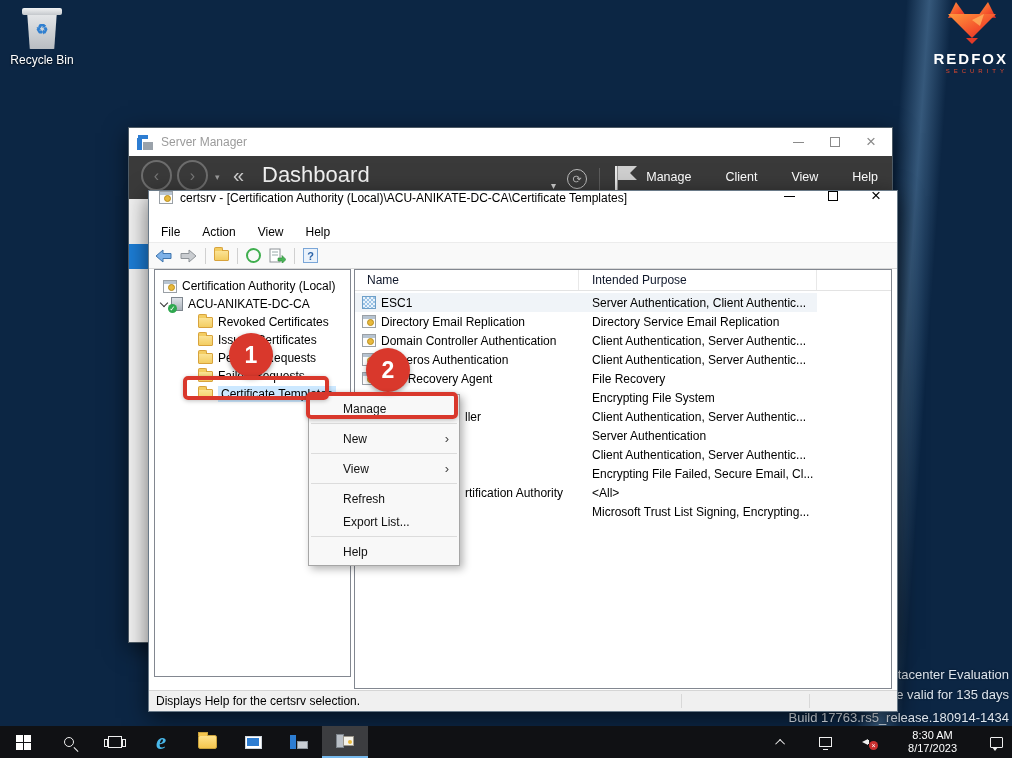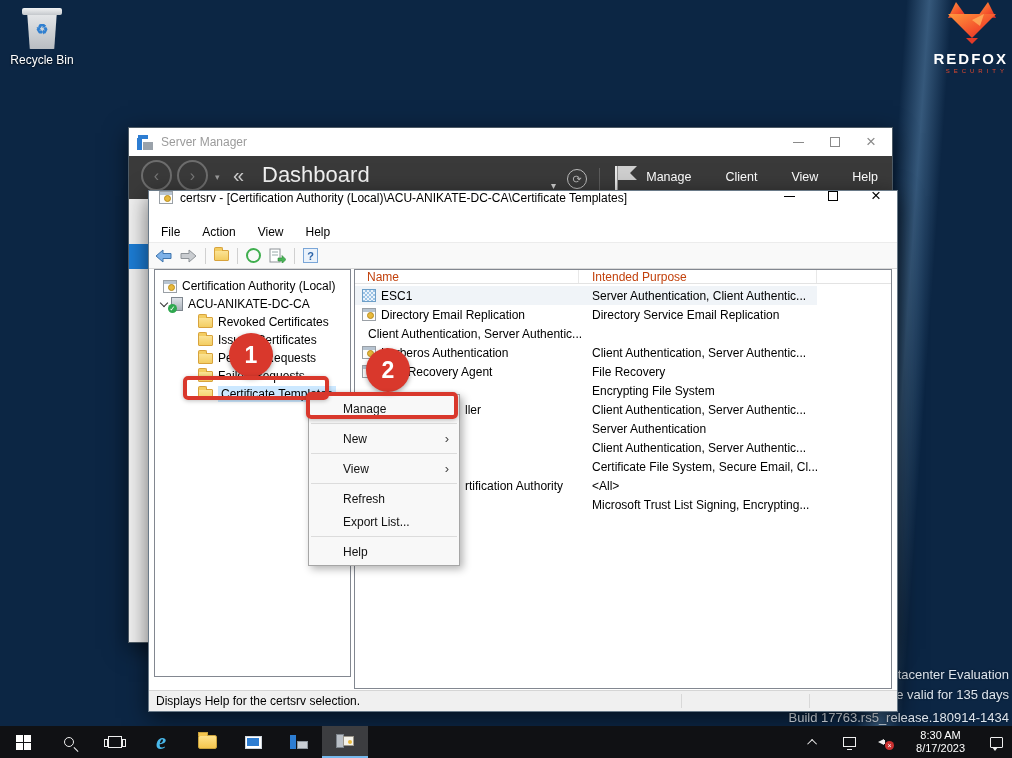--- a/index.html
+++ b/index.html
@@ -66,21 +66,21 @@
   .titem .chev { width:6px; height:6px; border-right:1.4px solid #333; border-bottom:1.4px solid #333; transform:rotate(45deg); margin:0 4px 3px 2px; }
   .fold { width:15px; height:11px; background:linear-gradient(180deg,#fbe395,#f3cd62); border:1px solid #d8a33c; border-radius:1px; position:relative; margin-right:5px; flex:none; }
   .fold:before { content:''; position:absolute; left:-1px; top:-4px; width:7px; height:3px; background:#f3cd62; border:1px solid #d8a33c; border-bottom:none; border-radius:2px 2px 0 0; }
   .certwin { width:14px; height:13px; background:#fdfdfd; border:1px solid #9aa0a6; position:relative; margin-right:5px; flex:none; }
   .certwin:before { content:''; position:absolute; left:0; top:0; right:0; height:3px; background:#b7c4d1; }
   .certwin:after { content:''; position:absolute; right:1px; bottom:1px; width:5px; height:5px; border-radius:50%; background:#e8b93c; border:1px solid #b98e1e; }
   .srv { width:12px; height:14px; background:linear-gradient(180deg,#dfe3e8,#aab2ba); border:1px solid #7e868e; position:relative; margin-right:5px; flex:none; }
   .srv:after { content:'✓'; position:absolute; left:-4px; bottom:-3px; width:9px; height:9px; background:#2fa84f; color:#fff; border-radius:50%; font-size:7px; line-height:9px; text-align:center; }
   .tsel { background:#cce8ff; }
 
-  .lheader { height:14px; display:flex; font-size:12px; color:#c2410c; border-bottom:1px solid #e3e3e3; align-items:center; position:relative; }
+  .lheader { height:21px; display:flex; font-size:12px; color:#0f172a; border-bottom:1px solid #e3e3e3; align-items:center; position:relative; }
   .lheader .h1 { width:224px; padding-left:12px; border-right:1px solid #e8e8e8; height:100%; display:flex; align-items:center; }
   .lheader .h2 { width:238px; padding-left:13px; border-right:1px solid #e8e8e8; height:100%; display:flex; align-items:center; }
   .lrow { height:19px; display:flex; align-items:center; font-size:12px; white-space:nowrap; }
   .lrow .nm { width:224px; padding-left:7px; display:flex; align-items:center; overflow:hidden; }
   .lrow .pp { padding-left:13px; }
   .lrow.sel { background:#f0f4f8; width:462px; }
   .esc1ic { width:14px; height:13px; margin-right:5px; flex:none; border:1px solid #6d9fc8;
     background:repeating-conic-gradient(#9cc3e5 0% 25%, #eaf3fb 0% 50%) 0 0/4px 4px; }
   .frag .nm { padding-left:110px; }
 
@@ -113,21 +113,21 @@
   .expl:before { content:''; position:absolute; left:-1px; top:-4px; width:8px; height:3px; background:#f5c64e; border:1px solid #caa23c; border-bottom:none; }
   .blueapp { width:17px; height:13px; background:#fff; border:1px solid #cfd6dd; padding:1.5px; }
   .blueapp i { display:block; width:100%; height:100%; background:#2d7dd2; }
   .smicon { position:relative; width:18px; height:14px; }
   .smicon .tower { position:absolute; left:0; top:0; width:6px; height:14px; background:#2d7dd2; }
   .smicon .box { position:absolute; right:0; bottom:0; width:11px; height:8px; background:#c9ced4; border:1px solid #8d959d; }
   .certapp { position:relative; width:18px; height:14px; }
   .certapp .w { position:absolute; left:0; top:0; width:8px; height:14px; background:#b9bfc6; border:1px solid #7d848b; }
   .certapp .d { position:absolute; right:0; top:2px; width:11px; height:10px; background:#f4f2ea; border:1px solid #9a958a; }
   .certapp .d:after { content:''; position:absolute; right:1px; bottom:1px; width:4px; height:4px; border-radius:50%; background:#e8b93c; }
-  .tray { margin-left:auto; display:flex; align-items:center; gap:12px; padding-right:4px; }
+  .tray { margin-left:auto; display:flex; align-items:center; gap:20px; padding-right:4px; }
   .tri { width:24px; display:flex; align-items:center; justify-content:center; color:#fff; }
   .chevup { width:7px; height:7px; border-left:1.6px solid #eee; border-top:1.6px solid #eee; transform:rotate(45deg) translateY(2px); }
   .net { width:13px; height:10px; border:1.4px solid #eee; position:relative; }
   .net:after { content:''; position:absolute; left:3px; bottom:-4px; width:5px; border-top:1.4px solid #eee; }
   .spk { position:relative; width:14px; height:12px; }
   .spk .cone { position:absolute; left:0; top:3px; border-top:3px solid transparent; border-bottom:3px solid transparent; border-right:6px solid #eee; }
   .spk .base { position:absolute; left:5px; top:4px; width:2px; height:4px; background:#eee; }
   .spk .mute { position:absolute; right:-2px; bottom:-2px; width:9px; height:9px; background:#c93030; border-radius:50%; color:#fff; font-size:7px; line-height:9px; text-align:center; }
   .clock { color:#fff; font-size:11px; text-align:center; line-height:13px; padding:0 7px; }
   .notif { width:13px; height:11px; border:1.4px solid #eee; border-radius:1px; position:relative; }
@@ -299,20 +299,24 @@
           <span class="pp">Server Authentication, Client Authentic...</span>
         </div>
         <div class="lrow">
           <span class="nm">
               <span class="certwin"></span>
               <span>Directory Email Replication</span>
             </span>
           <span class="pp">Directory Service Email Replication</span>
         </div>
         <div class="lrow">
+          <span class="nm">
+              <span class="certwin"></span>
+              <span>Domain Controller Authentication</span>
+            </span>
           <span class="pp">Client Authentication, Server Authentic...</span>
         </div>
         <div class="lrow">
           <span class="nm">
               <span class="certwin"></span>
               <span>Kerberos Authentication</span>
             </span>
           <span class="pp">Client Authentication, Server Authentic...</span>
         </div>
         <div class="lrow">
@@ -343,21 +347,21 @@
         <div class="lrow">
           <span class="nm">
               <span></span>
             </span>
           <span class="pp">Client Authentication, Server Authentic...</span>
         </div>
         <div class="lrow">
           <span class="nm">
               <span></span>
             </span>
-          <span class="pp">Certificate File System, Secure Email, Cl...</span>
+          <span class="pp">Encrypting File Failed, Secure Email, Cl...</span>
         </div>
         <div class="lrow frag">
           <span class="nm">
               <span>rtification Authority</span>
             </span>
           <span class="pp">&lt;All&gt;</span>
         </div>
         <div class="lrow">
           <span class="nm">
               <span></span>

